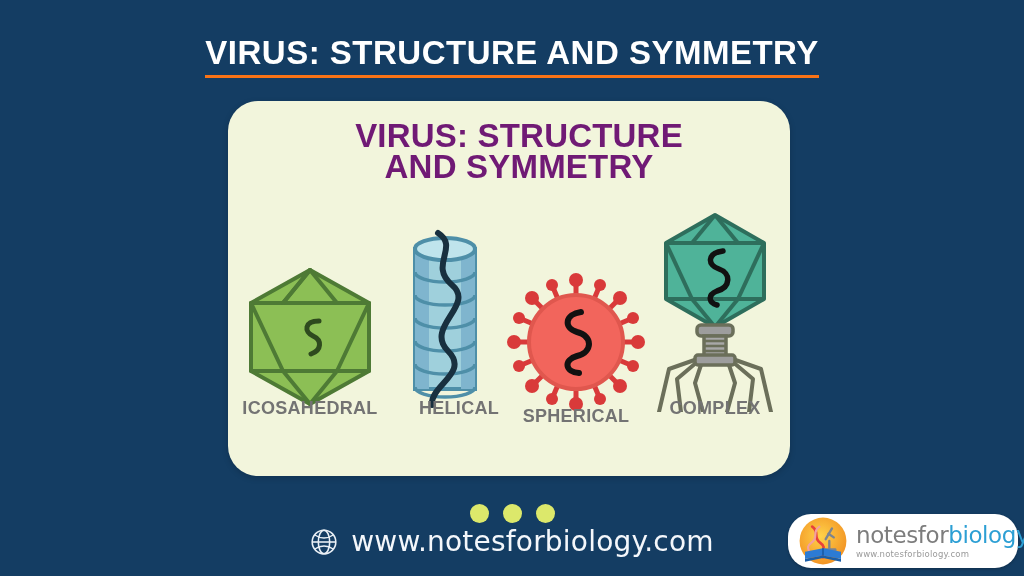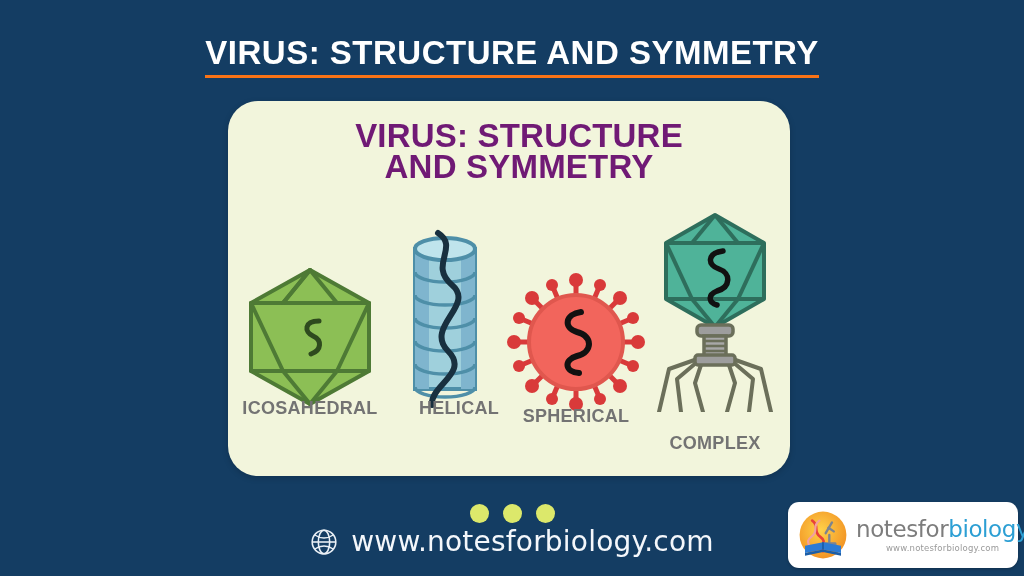--- a/index.html
+++ b/index.html
@@ -69,21 +69,21 @@
     position:absolute;top:0;
     text-align:center;
     color:#737373;
     font-size:18px;
     font-weight:bold;
     letter-spacing:.3px;
   }
   .lab-ico{left:8px;  width:148px;}
   .lab-hel{left:166px;width:130px;}
   .lab-sph{left:278px;width:140px;margin-top:8px;}
-  .lab-cpx{left:412px;width:150px;margin-top:35px;}
+  .lab-cpx{left:412px;width:150px;}
 
   
   .dots{
     position:absolute;left:0;right:0;top:504px;
     display:flex;justify-content:center;gap:14px;
     pointer-events:none;
   }
   .dot{width:19px;height:19px;border-radius:50%;background:#DCE86B;}
 
   
@@ -95,28 +95,27 @@
   .url-text{
     color:#F4F7FB;
     font-size:28px;
     letter-spacing:.2px;
     font-family:"DejaVu Sans", sans-serif;
   }
 
   
   .logo-badge{
     position:absolute;right:6px;bottom:8px;
-    width:230px;height:66px;
+    width:230px;height:54px;
     background:#FFFFFF;
-    border-radius:11px;
+    border-radius:23px;
     display:flex;align-items:center;
     padding:0 8px;
     box-sizing:border-box;
     box-shadow:0 1px 3px rgba(0,0,0,.25);
-    text-align:center;
   }
   .logo-mark{width:54px;height:54px;flex:0 0 auto;}
   .logo-text{margin-left:6px;line-height:1;}
   .logo-word{font-size:23px;letter-spacing:-.4px;font-family:"DejaVu Sans", sans-serif;}
   .logo-word .w1{color:#7D7D7D;}
   .logo-word .w2{color:#2C9FD4;}
   .logo-sub{
     font-size:8.5px;color:#9A9A9A;margin-top:3px;letter-spacing:.2px;
     font-family:"DejaVu Sans", sans-serif;
   }

